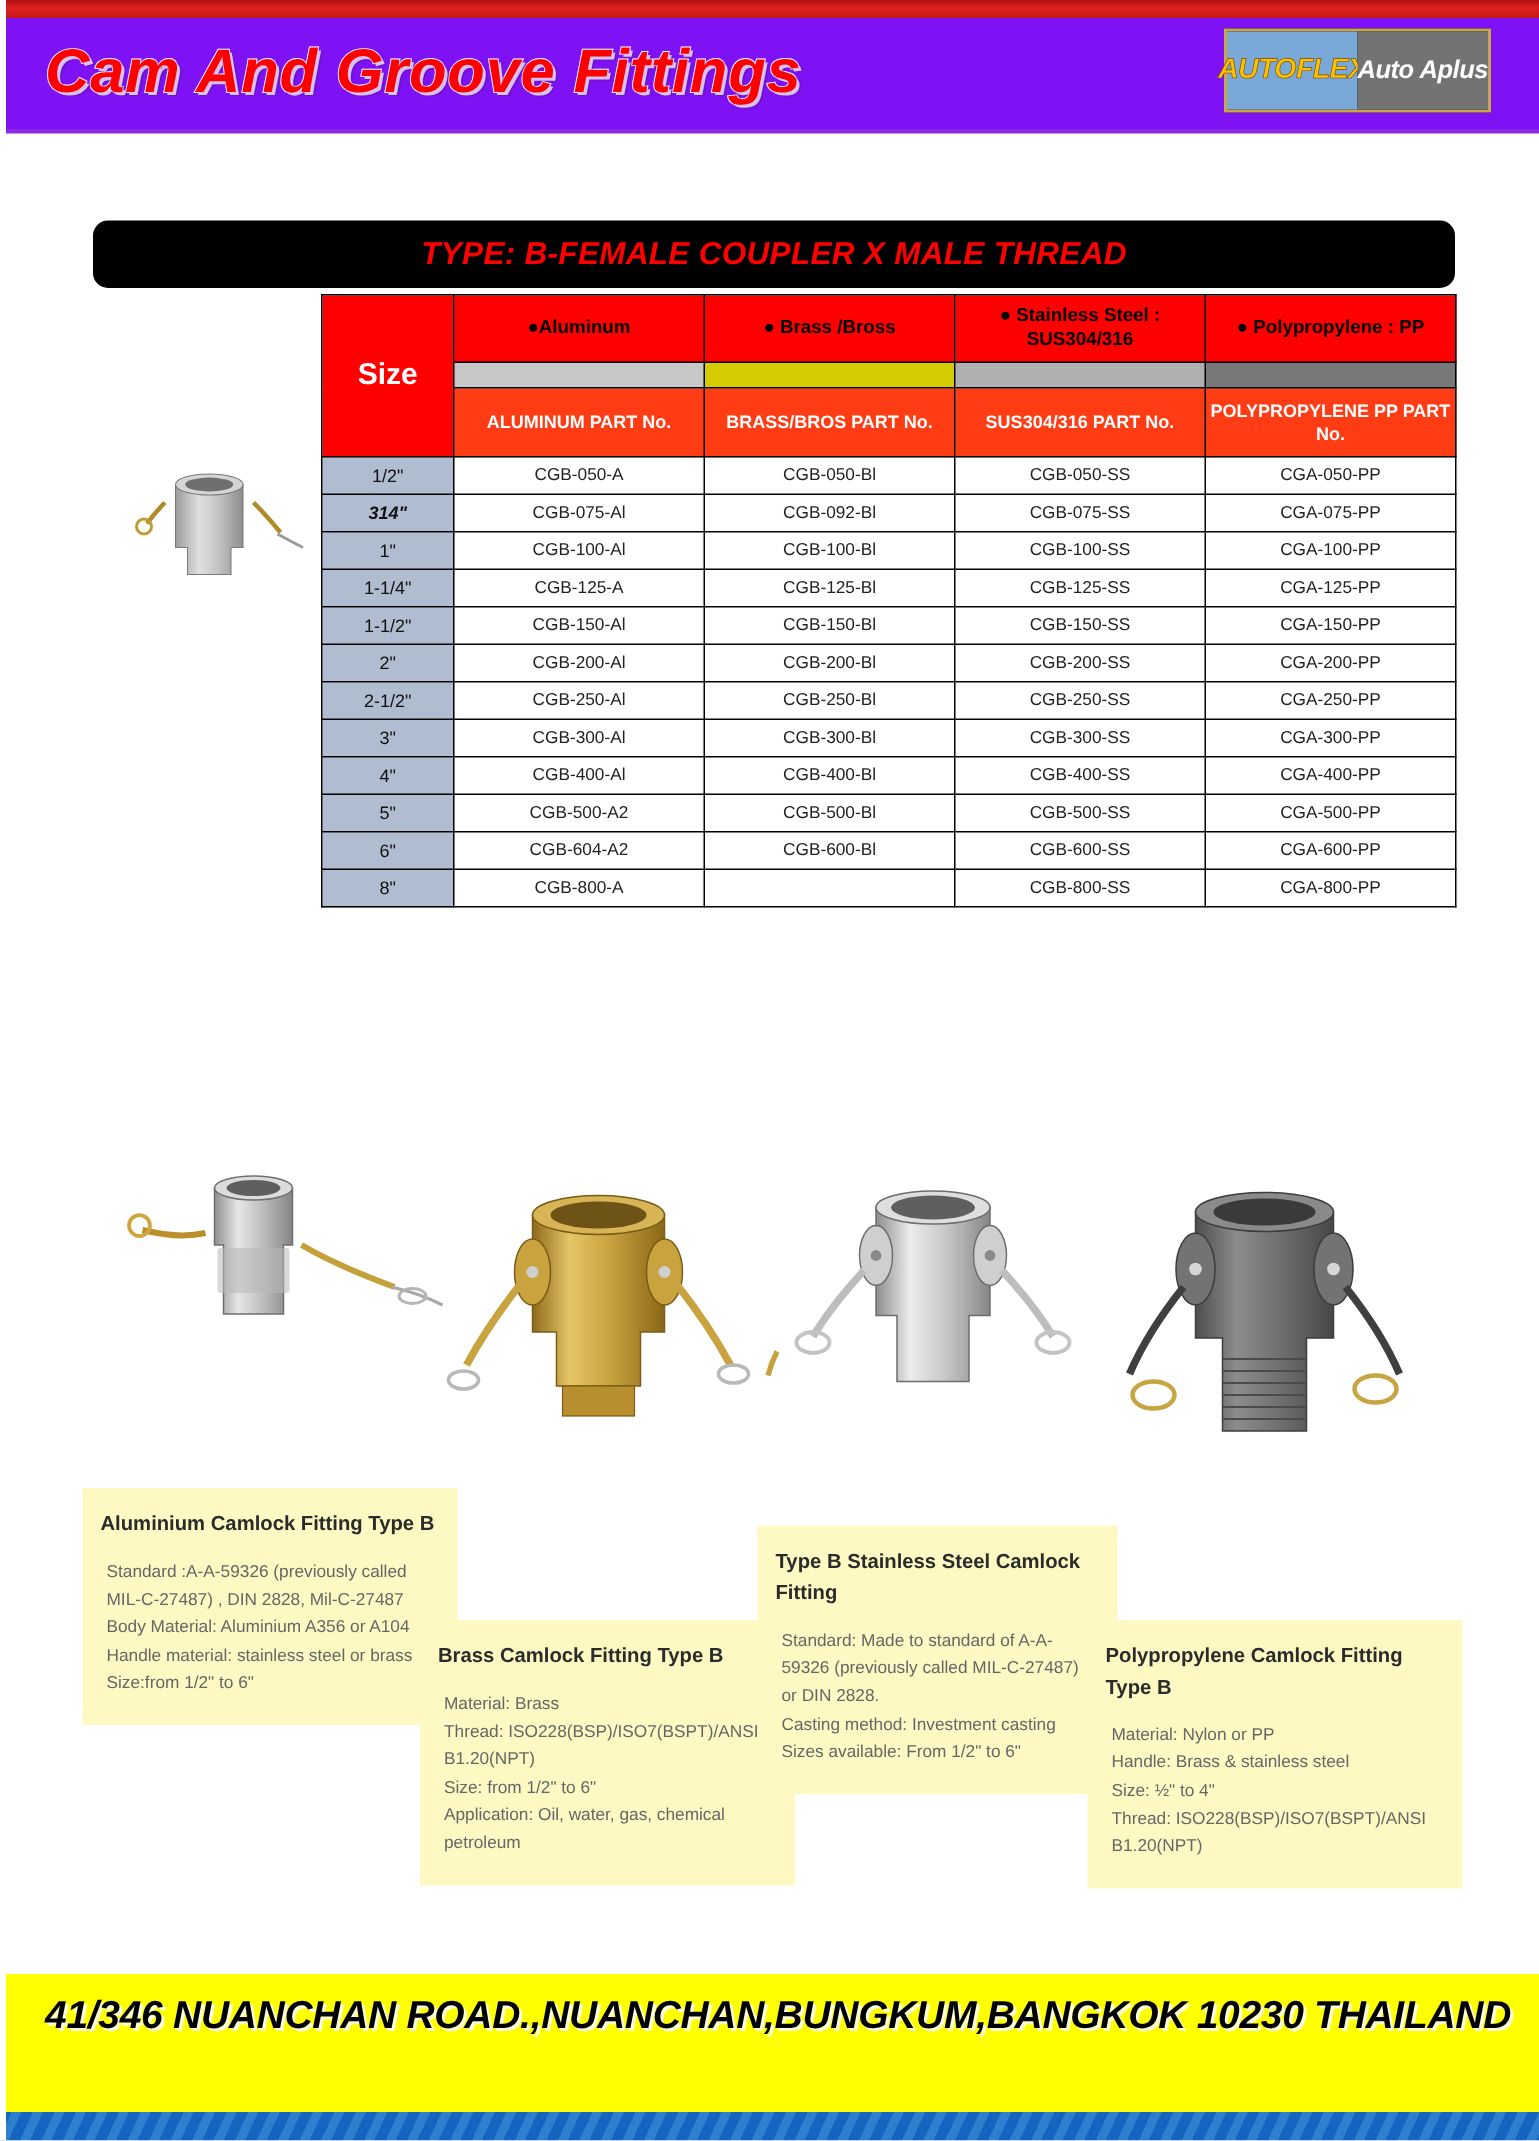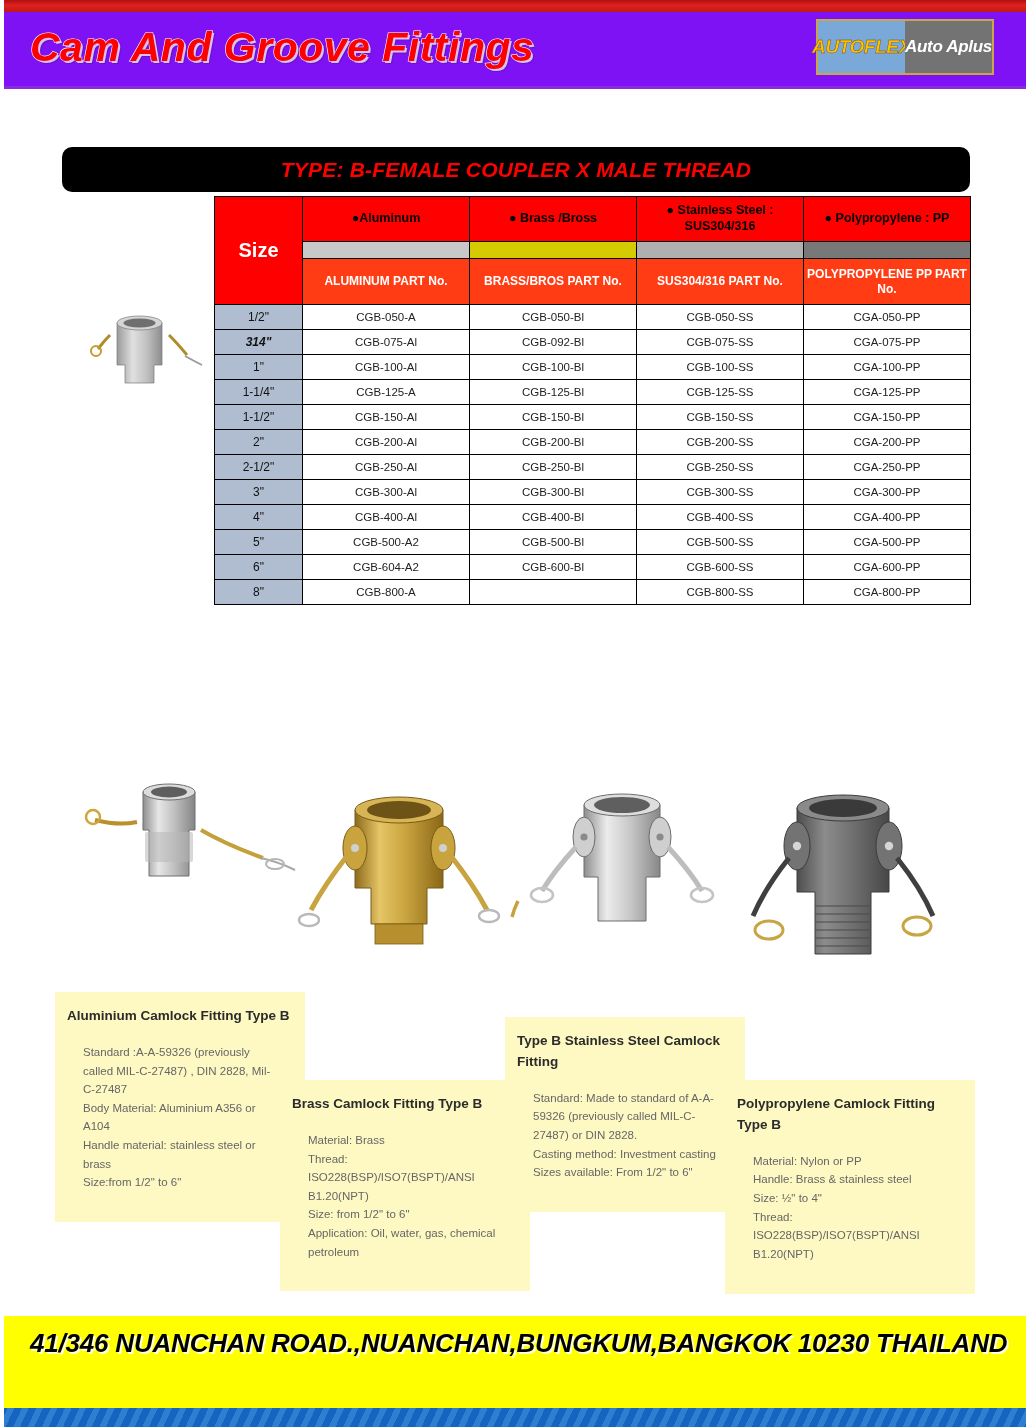--- a/index.html
+++ b/index.html
@@ -183,21 +183,21 @@
     font-size: 13.5px;
     font-weight: bold;
     color: #2b2b2b;
     line-height: 1.55;
     margin: 0 0 12px 0;
   }
   .prod-body {
     font-size: 11.5px;
     color: #666666;
     line-height: 1.62;
-    margin: 16px;
+    margin: 4px;
   }
 
   
   .footer {
     position: absolute;
     top: 1316px; left: 0;
     width: 1026px; height: 92px;
     background: #ffff00;
   }
   .footer-inner {

